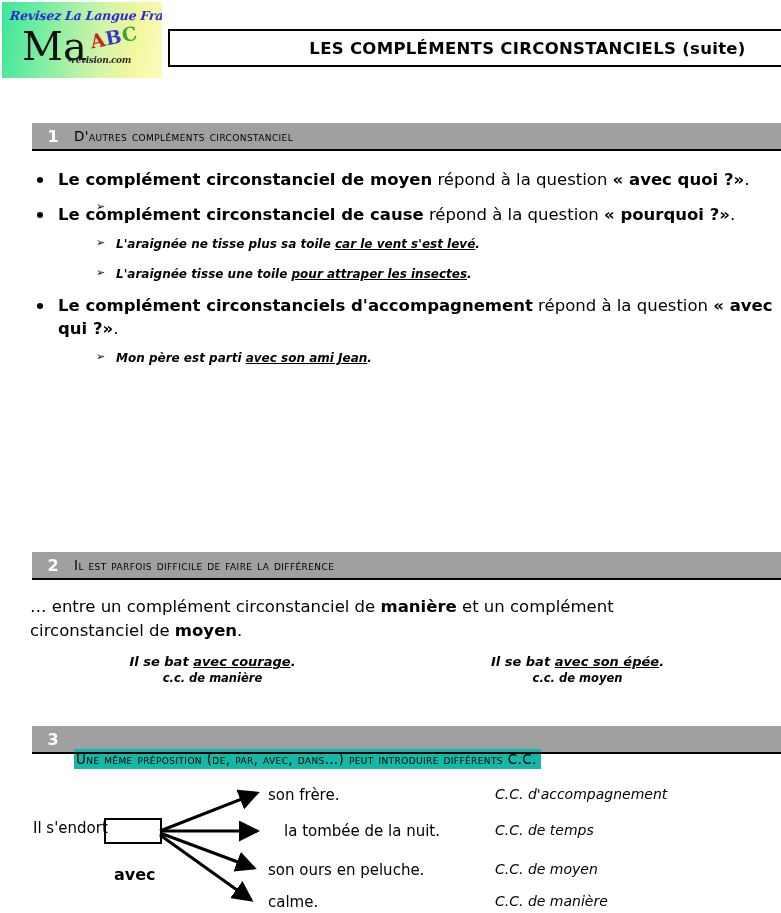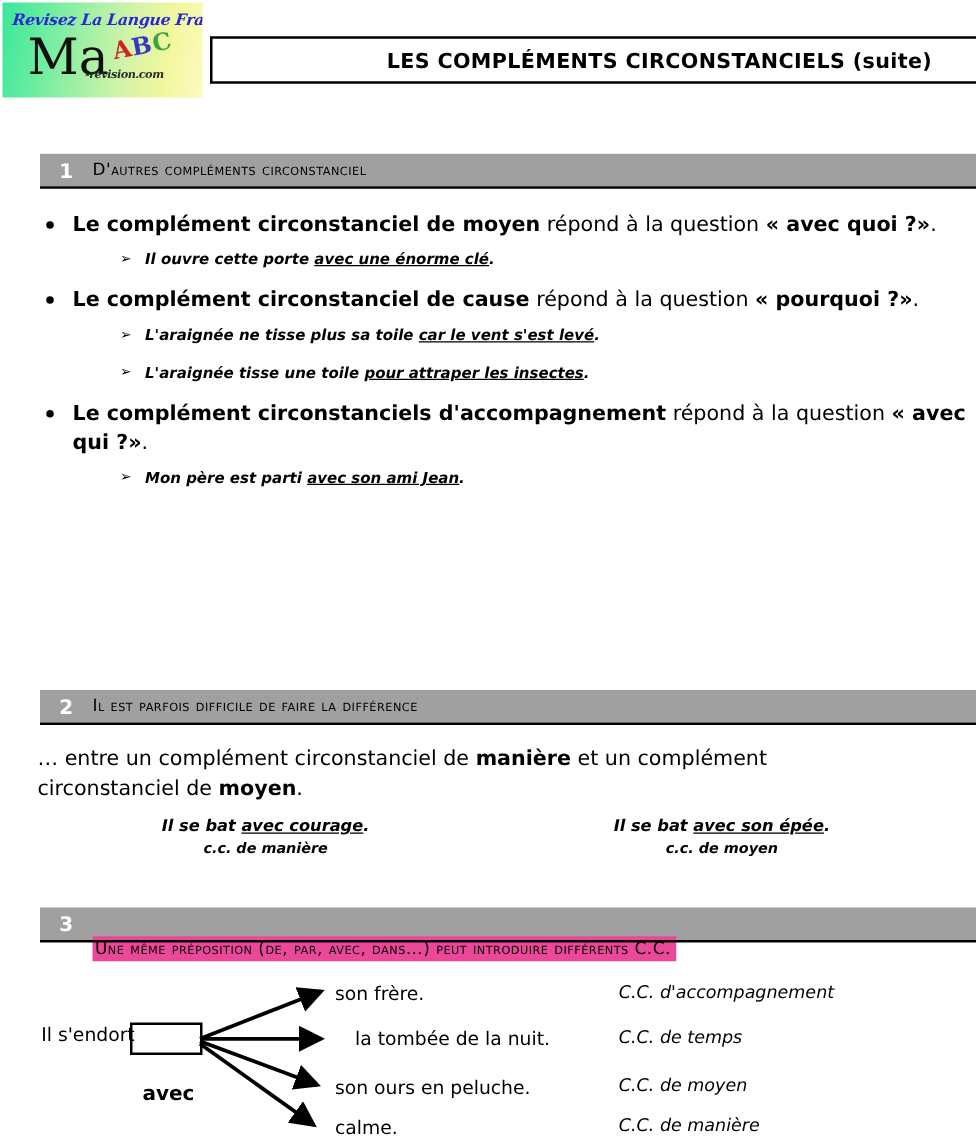--- a/index.html
+++ b/index.html
@@ -115,21 +115,21 @@
   }
   .sec-title {
     font-family: "DejaVu Sans", sans-serif;
     font-size: 13.5px;
     font-variant: small-caps;
     color: #000000;
     letter-spacing: 0.4px;
     white-space: nowrap;
   }
   .sec-title.hl {
-    background: #ec4899;
+    background: #14b8a6;
     padding: 2px 4px 2px 2px;
     margin-top: 40px;
   }
   .sec-underline {
     position: absolute;
     left: 32px;
     width: 749px;
     height: 2px;
     background: #000000;
   }
@@ -279,21 +279,20 @@
 <div class="blist">
 
   <div class="bullet-row">
     <span class="bullet-dot"></span>
     <div class="bullet-text">
       <b>Le complément circonstanciel de moyen</b><span> répond à la question </span><b>« avec quoi ?»</b><span>.</span>
     </div>
   </div>
   <div class="example-row">
     <span class="ex-arrow">➢</span>
-    <span class="example-text"><span>Il ouvre cette porte </span><u>avec une énorme clé</u><span>.</span></span>
   </div>
 
   <div class="bullet-row">
     <span class="bullet-dot"></span>
     <div class="bullet-text">
       <b>Le complément circonstanciel de cause</b><span> répond à la question </span><b>« pourquoi ?»</b><span>.</span>
     </div>
   </div>
   <div class="example-row">
     <span class="ex-arrow">➢</span>

